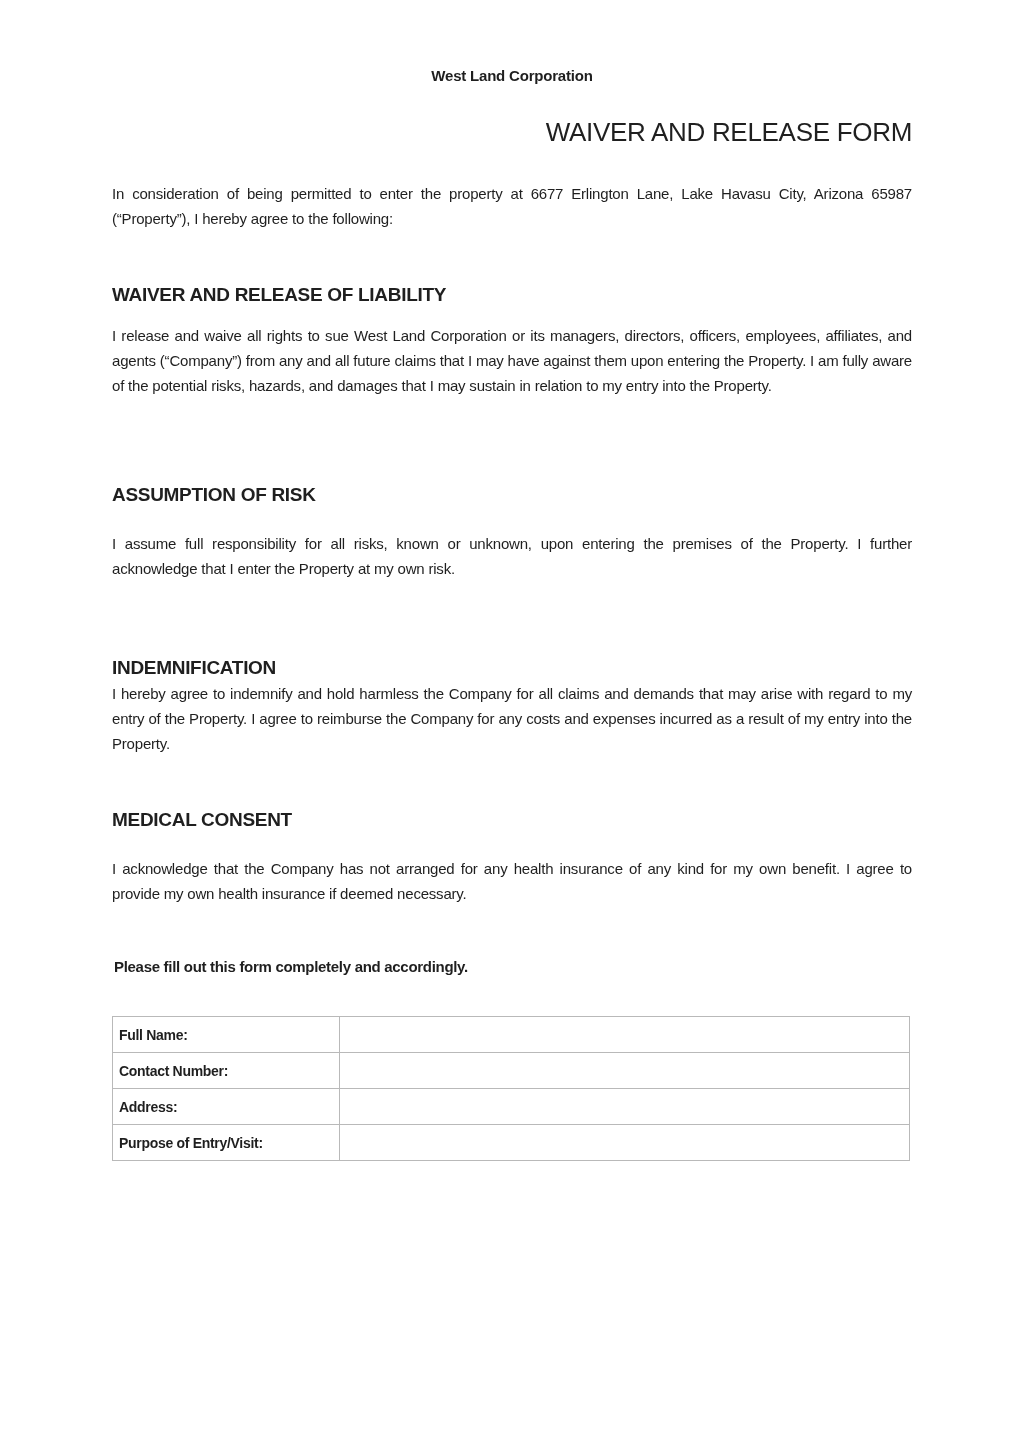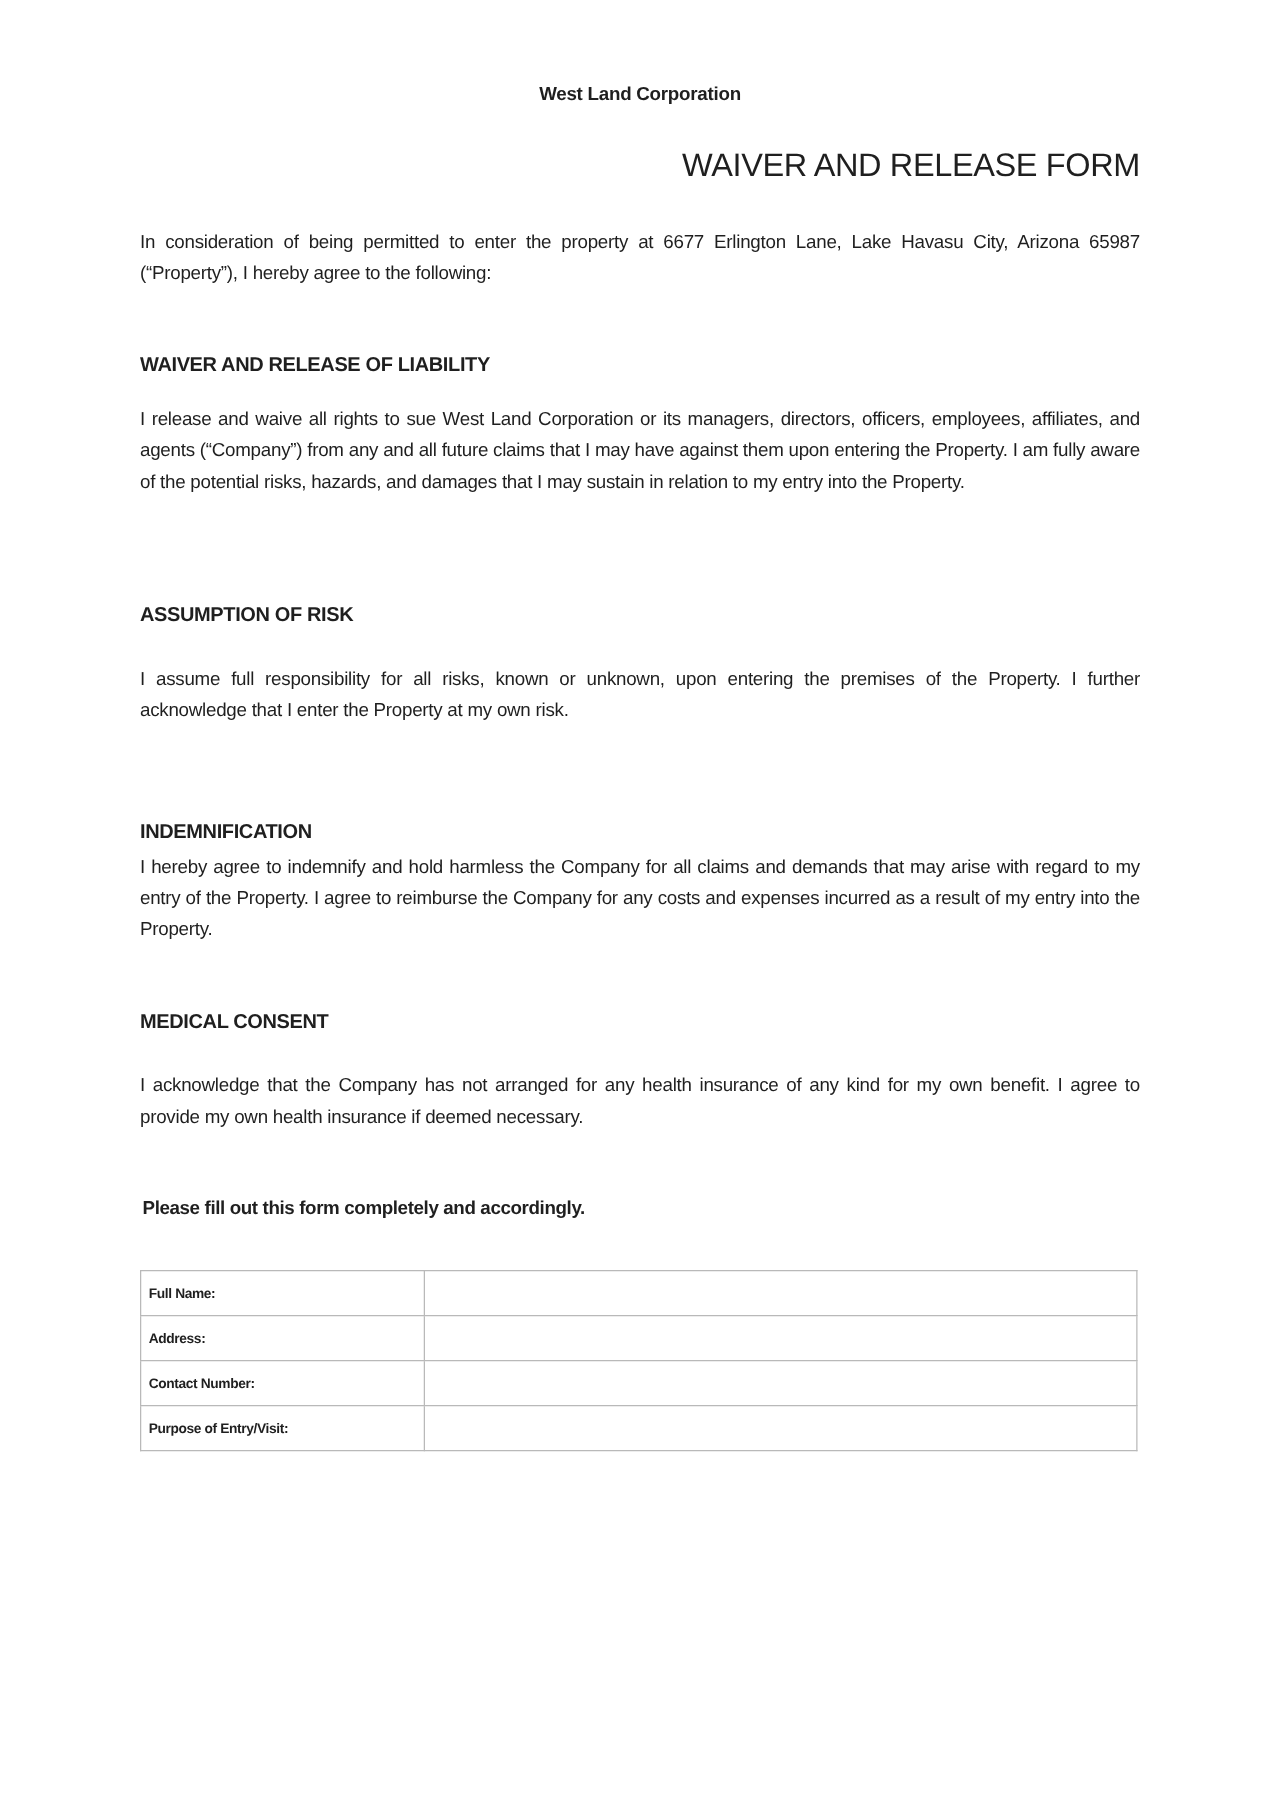--- a/index.html
+++ b/index.html
@@ -2,24 +2,24 @@
 <html><head>
 <meta charset="utf-8">
 <style>
   html, body { margin: 0; padding: 0; background: #ffffff; }
   body { width: 1024px; height: 1446px; position: relative; font-family: "Liberation Sans", sans-serif; color: #1f1f1f; overflow: hidden; }
   .page { position: absolute; left: 112px; top: 0; width: 800px; }
   .company { position: absolute; left: 0; top: 67px; width: 800px; text-align: center; font-size: 15px; font-weight: bold; letter-spacing: -0.2px; }
   .title { position: absolute; left: 0; top: 117px; width: 800px; text-align: right; font-size: 26px; font-weight: normal; letter-spacing: -0.3px; }
   .para { position: absolute; left: 0; width: 800px; font-size: 15px; line-height: 25px; text-align: justify; letter-spacing: -0.2px; }
   .para b { font-weight: normal; }
-  .heading { position: absolute; left: 0; font-size: 16px; font-weight: bold; letter-spacing: -0.3px; }
+  .heading { position: absolute; left: 0; font-size: 19px; font-weight: bold; letter-spacing: -0.3px; }
   .instr { position: absolute; left: 2px; top: 958px; font-size: 15px; font-weight: bold; letter-spacing: -0.3px; text-align: center; }
   table.form { position: absolute; left: 0; top: 1016px; width: 798px; border-collapse: collapse; }
-  table.form td { border: 1px solid #b9b9b9; height: 35px; padding: 0 6px; font-size: 11px; font-weight: bold; letter-spacing: -0.3px; }
+  table.form td { border: 1px solid #b9b9b9; height: 35px; padding: 0 6px; font-size: 14px; font-weight: bold; letter-spacing: -0.3px; }
   table.form td.lbl { width: 214px; }
   table.form td.val { background: #fff; }
 </style>
 </head>
 <body>
 
 <div class="page">
   <div class="company">West Land Corporation</div>
   <div class="title">WAIVER AND RELEASE FORM</div>
 
@@ -43,25 +43,25 @@
 
   <div class="instr">Please fill out this form completely and accordingly.</div>
 
   <table class="form">
     <tbody>
         <tr>
       <td class="lbl">Full Name:</td>
       <td class="val"></td>
     </tr>
     <tr>
-      <td class="lbl">Address:</td>
+      <td class="lbl">Contact Number:</td>
       <td class="val"></td>
     </tr>
     <tr>
-      <td class="lbl">Contact Number:</td>
+      <td class="lbl">Address:</td>
       <td class="val"></td>
     </tr>
     <tr>
       <td class="lbl">Purpose of Entry/Visit:</td>
       <td class="val"></td>
     </tr>
   </tbody>
     </table>
 </div>
 

